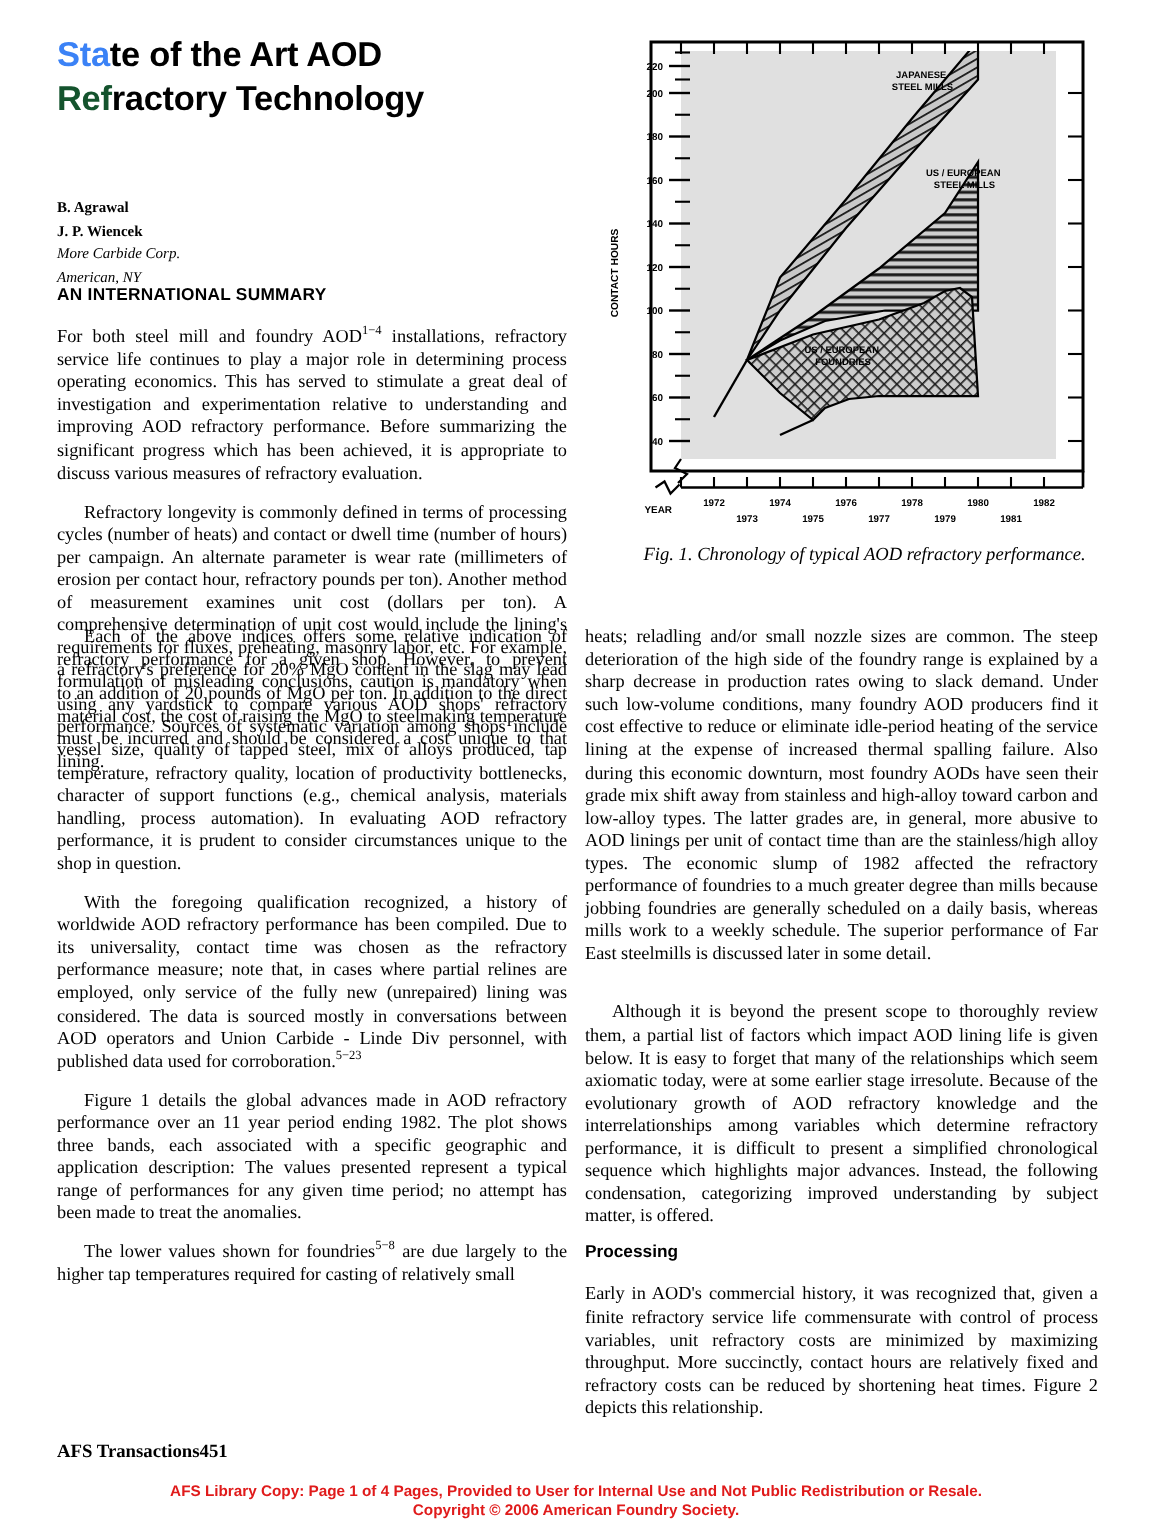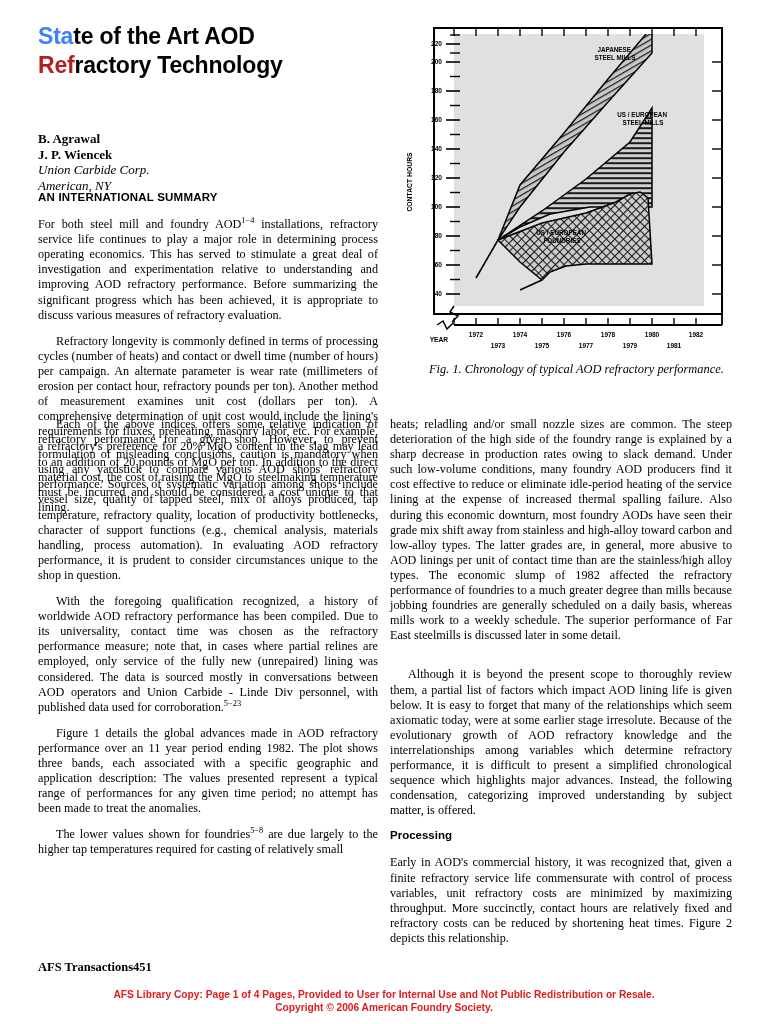--- a/index.html
+++ b/index.html
@@ -25,27 +25,27 @@
     font-weight:bold;
     font-size:23px;
     line-height:29px;
     letter-spacing:-0.2px;
     margin:0;
   }
   .doc-title .faded{
     color:#3b82f6;
   }
   .doc-title .smudge{
-    color:#b91c1c;
+    color:#14532d;
   }
 
   
   .authors{
     position:absolute;left:38px;top:131px;width:340px;
-    font-size:13px;line-height:15.5px;
+    font-size:10px;line-height:15.5px;
   }
   .authors .nm{font-weight:bold;font-family:"Liberation Serif",serif;}
   .authors .aff{font-style:italic;}
 
   
   .sec-head{
     font-family:"Liberation Sans", sans-serif;
     font-weight:bold;
     font-size:11.5px;
     letter-spacing:0.2px;
@@ -119,21 +119,21 @@
   <div class="title-block">
     <h1 class="doc-title">
       <span class="faded">Sta</span><span>te of the Art AOD</span><br>
       <span class="smudge">Ref</span><span>ractory Technology</span>
     </h1>
   </div>
 
   <div class="authors">
     <div class="nm">B. Agrawal</div>
     <div class="nm">J. P. Wiencek</div>
-    <div class="aff">Union Carbide Corp.</div>
+    <div class="aff">More Carbide Corp.</div>
     <div class="aff">American, NY</div>
   </div>
 
   <div class="col" id="col-left-top">
     <div class="sec-head">AN INTERNATIONAL SUMMARY</div>
     <p class="first"><span>For both steel mill and foundry AOD</span><sup>1−4</sup><span> installations, refractory service life continues to play a major role in determining process operating economics. This has served to stimulate a great deal of investigation and experimentation relative to understanding and improving AOD refractory performance. Before summarizing the significant progress which has been achieved, it is appropriate to discuss various measures of refractory evaluation.</span></p>
     <p>Refractory longevity is commonly defined in terms of processing cycles (number of heats) and contact or dwell time (number of hours) per campaign. An alternate parameter is wear rate (millimeters of erosion per contact hour, refractory pounds per ton). Another method of measurement examines unit cost (dollars per ton). A comprehensive determination of unit cost would include the lining's requirements for fluxes, preheating, masonry labor, etc. For example, a refractory's preference for 20% MgO content in the slag may lead to an addition of 20 pounds of MgO per ton. In addition to the direct material cost, the cost of raising the MgO to steelmaking temperature must be incurred and should be considered a cost unique to that lining.</p>
   </div>
 
   <div class="col" id="col-left-bottom">

